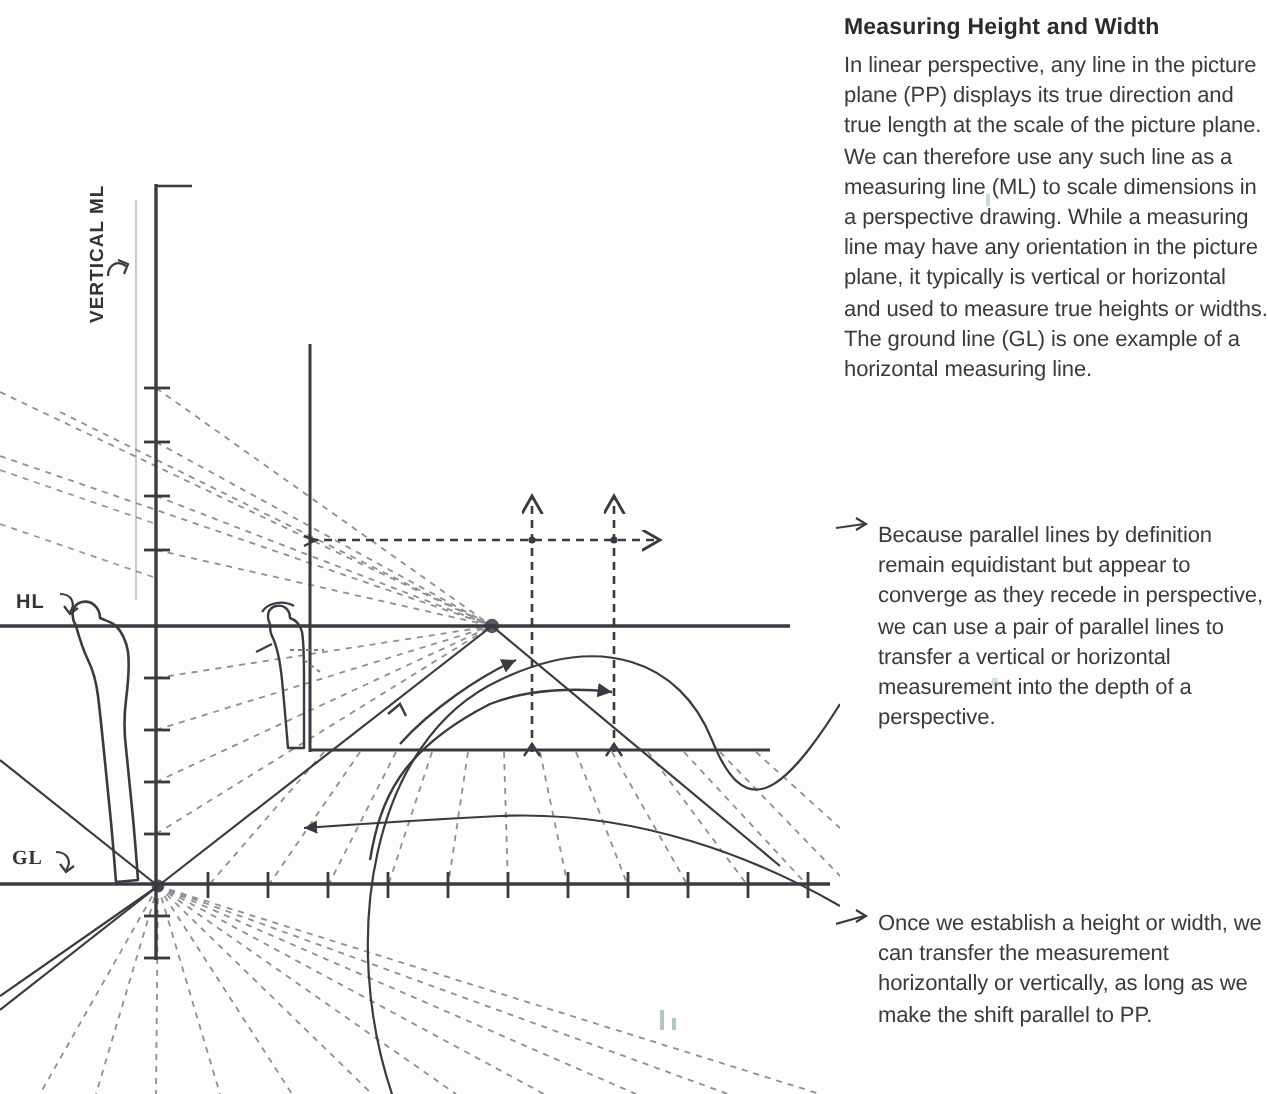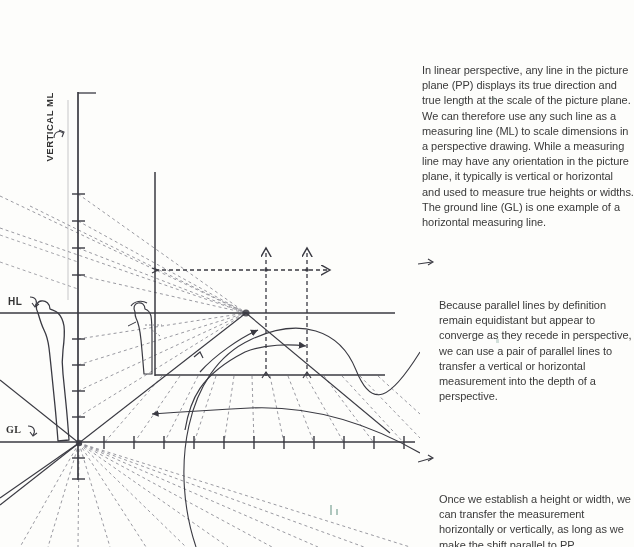--- a/index.html
+++ b/index.html
@@ -38,21 +38,20 @@
     font-weight: bold;
     color: #2b2b2b;
     letter-spacing: 0.1px;
   }
   .note-body {
     position: absolute;
     font-size: 11px;
     line-height: 15.2px;
     color: #3a3a3a;
     letter-spacing: -0.05px;
-    margin-top: 37px;
   }
   #note-intro {
     left: 4px;
     top: 26px;
     width: 212px;
   }
   #note-parallel {
     left: 21px;
     top: 261px;
     width: 196px;
@@ -327,20 +326,21 @@
       <path d="M30,297 C36,297 38,302 35,306" class="ink-dark" stroke-width="1.1" fill="none"></path>
       <path d="M32,303 L35,307 L39,304" class="ink-dark" stroke-width="1.1" fill="none"></path>
       <path d="M28,426 C34,426 36,431 33,435" class="ink-dark" stroke-width="1.1" fill="none"></path>
       <path d="M30,432 L33,436 L37,433" class="ink-dark" stroke-width="1.1" fill="none"></path>
       <path d="M54,138 C54,132 59,130 63,133" class="ink-dark" stroke-width="1.1" fill="none"></path>
       <path d="M59,130 L64,132 L62,137" class="ink-dark" stroke-width="1.1" fill="none"></path>
     </svg>
   </div>
 
   <div id="notes">
+    <div class="note-title">Measuring Height and Width</div>
     <div class="note-body" id="note-intro">In linear perspective, any line in the picture plane (PP) displays its true direction and true length at the scale of the picture plane. We can therefore use any such line as a measuring line (ML) to scale dimensions in a perspective drawing. While a measuring line may have any orientation in the picture plane, it typically is vertical or horizontal and used to measure true heights or widths. The ground line (GL) is one example of a horizontal measuring line.</div>
     <div class="note-body" id="note-parallel">Because parallel lines by definition remain equidistant but appear to converge as they recede in perspective, we can use a pair of parallel lines to transfer a vertical or horizontal measurement into the depth of a perspective.</div>
     <div class="note-body" id="note-transfer">Once we establish a height or width, we can transfer the measurement horizontally or vertically, as long as we make the shift parallel to PP.</div>
 
     <svg style="position:absolute;left:0;top:0;width:216px;height:547px;pointer-events:none">
       <path d="M0,264 L14,262" stroke="#3a3a42" stroke-width="1.1" fill="none"></path>
       <path d="M10,259 L15,262 L10,265" stroke="#3a3a42" stroke-width="1.1" fill="none"></path>
       <path d="M0,462 L14,458" stroke="#3a3a42" stroke-width="1.1" fill="none"></path>
       <path d="M10,455 L15,458 L10,461" stroke="#3a3a42" stroke-width="1.1" fill="none"></path>
     </svg>

